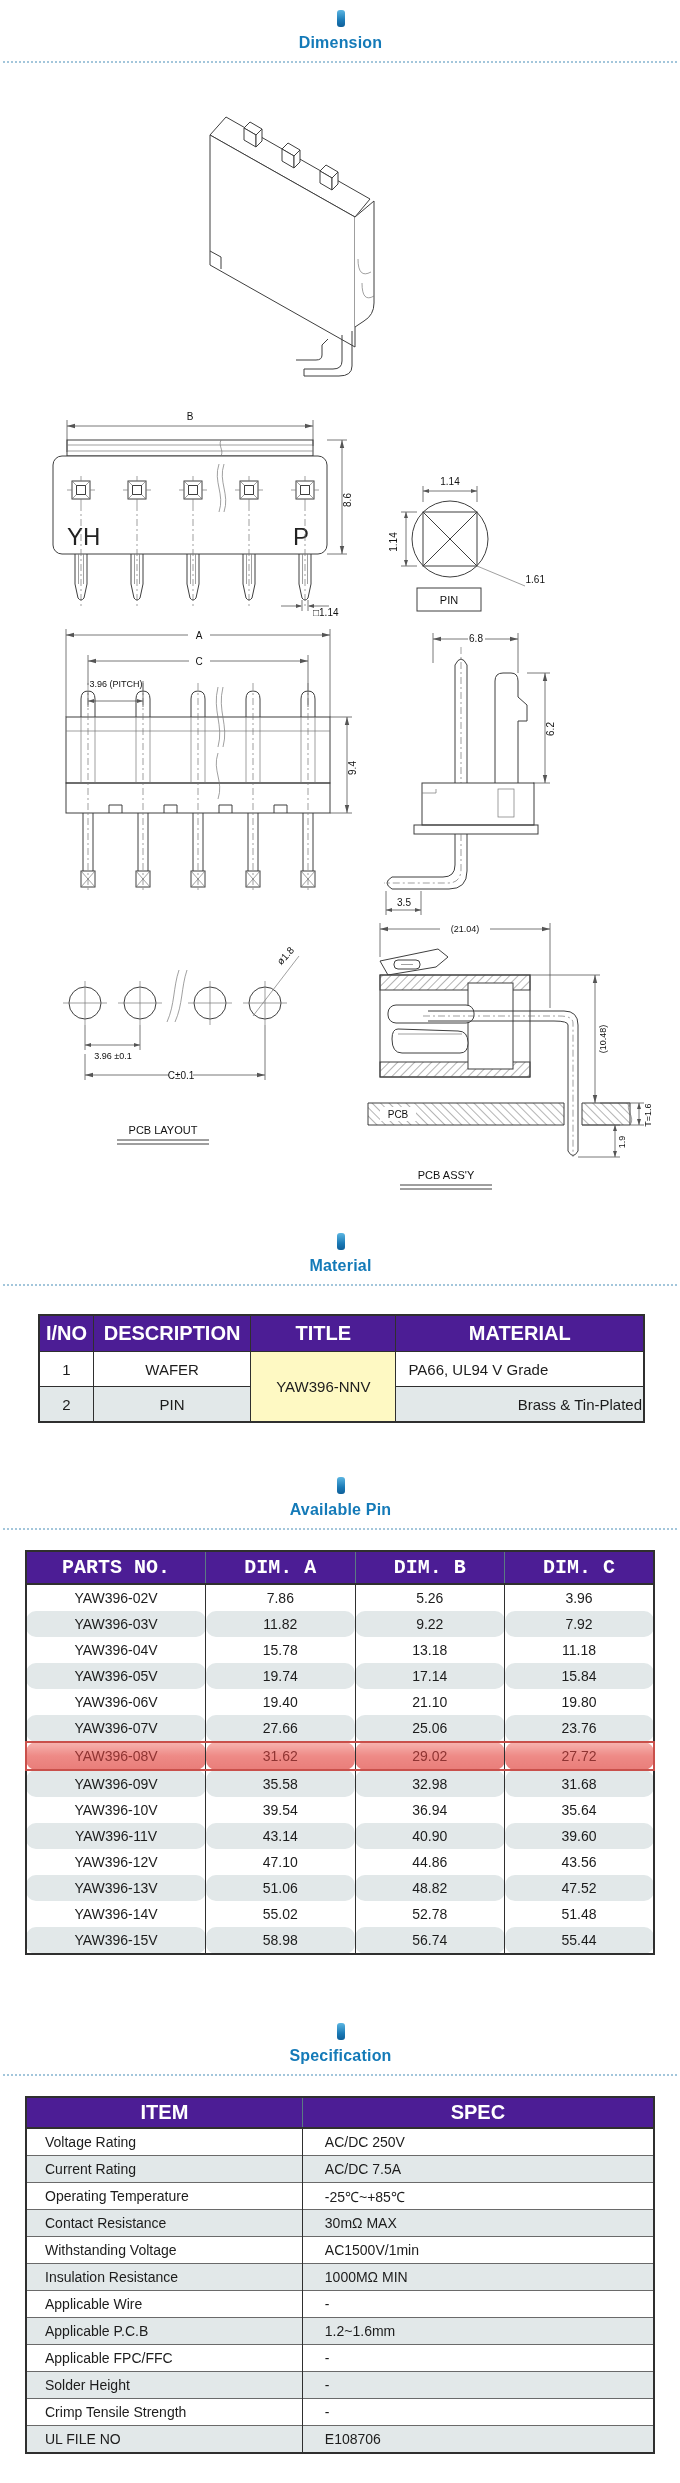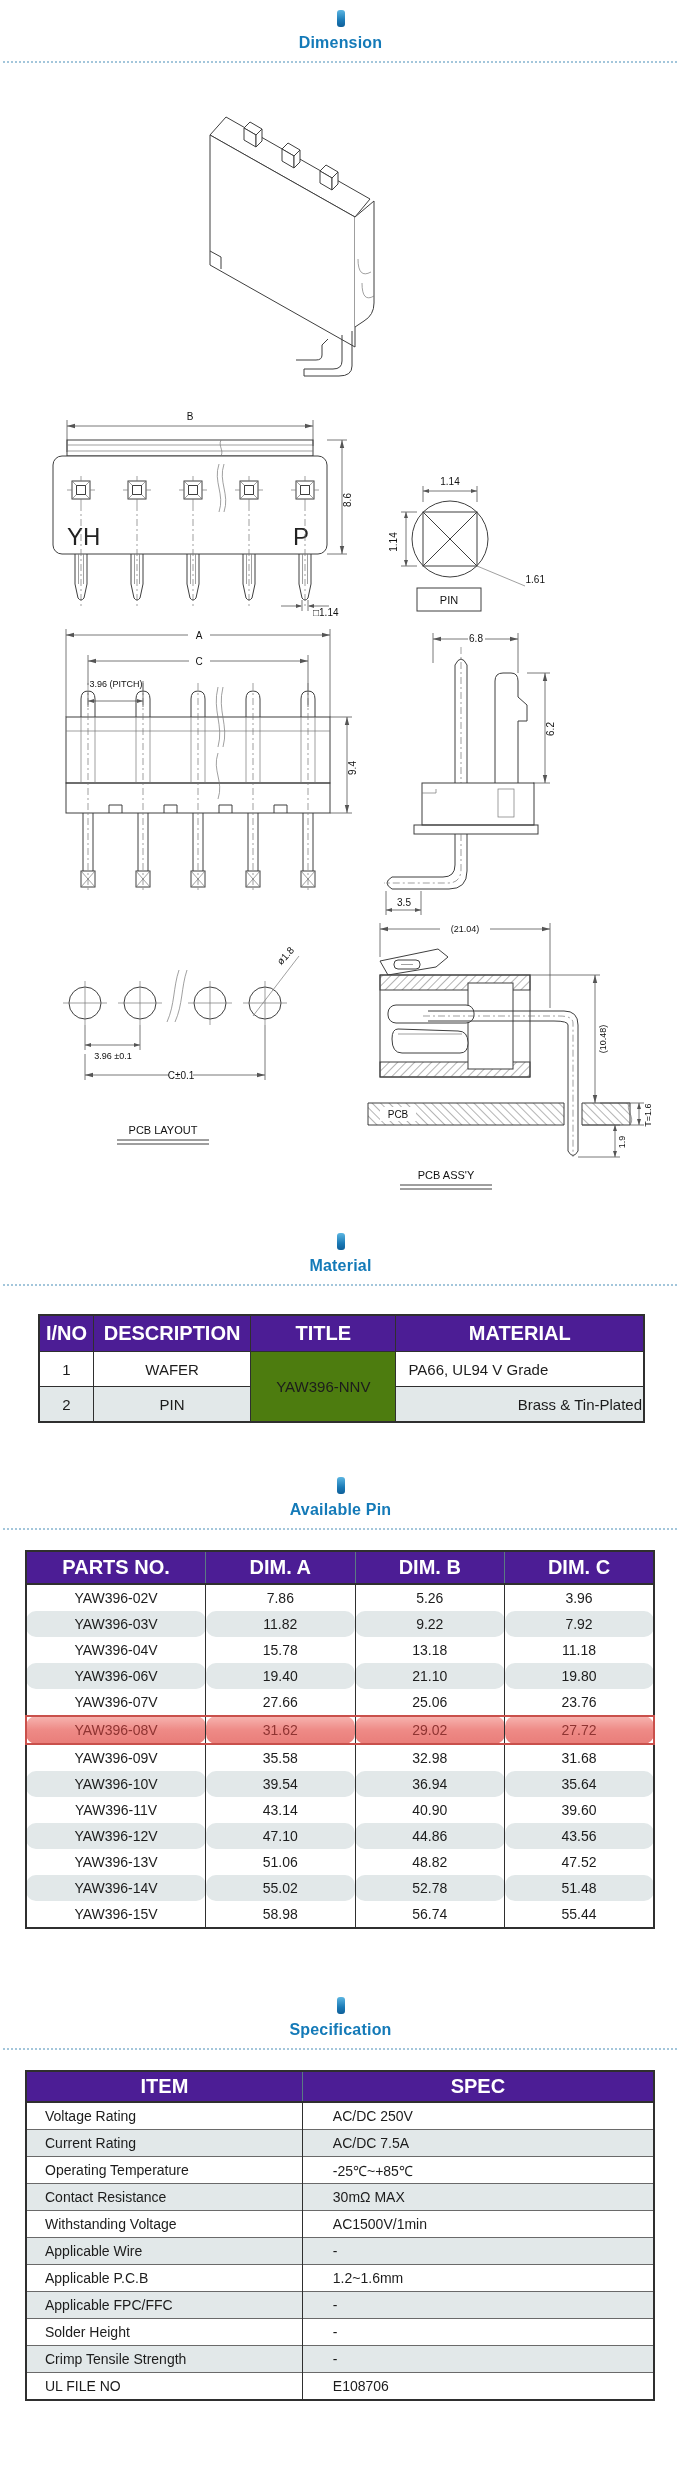--- a/index.html
+++ b/index.html
@@ -35,42 +35,42 @@
   text.dlb-s{font-size:9px;fill:#111;font-family:"Liberation Sans",sans-serif;}
   text.big{font-size:24px;fill:#222;font-family:"Liberation Sans",sans-serif;}
   text.box{font-size:11px;fill:#111;}
   
   table{border-collapse:collapse;font-size:14px;}
   th{background:#4c1d95;color:#ffffff;font-weight:bold;font-size:20px;}
   .mat-table{margin:28px 0 0 38px;width:607px;border:2px solid #2f2f2f;}
   .mat-table th{border:1px solid #2f2f2f;height:33px;}
   .mat-table td{border:1px solid #2f2f2f;height:32px;text-align:center;font-size:15px;background:#fff;}
   .mat-table tr.alt td{background:#e2e8e9;}
-  .mat-table td.title-cell{background:#4d7c0f;font-size:15px;}
+  .mat-table td.title-cell{background:#fef9c3;font-size:15px;}
   .pin-table{margin:20px 0 0 25px;width:630px;border:2px solid #2f2f2f;}
-  .pin-table th{height:29px;border-left:1px solid #5a7a82;}
+  .pin-table th{height:29px;border-left:1px solid #5a7a82;font-family:Liberation Mono, monospace;}
   .pin-table th:first-child{border-left:none;}
   .pin-table thead{border-bottom:2px solid #2f2f2f;}
   .pin-table td{height:24px;text-align:center;border-left:1px solid #2f2f2f;border-radius:10px;}
   .pin-table td:first-child{border-left:none;}
   .pin-table tbody tr:nth-child(even) td{background:#e2e8e9;}
   .pin-table tbody tr.highlight td{
     background:linear-gradient(180deg,#f6b2ae 0%,#ee8a86 50%,#e97e7a 100%);
     color:#8f3432;
     border-top:2px solid #c9504b;border-bottom:2px solid #c9504b;
   }
   .pin-table tbody tr.highlight td:first-child{border-left:2px solid #c9504b;}
   .pin-table tbody tr.highlight td:last-child{border-right:2px solid #c9504b;}
   .spec-table{margin:20px 0 0 25px;width:630px;border:2px solid #2f2f2f;}
   .spec-table th{height:27px;border-left:1px solid #5a7a82;}
   .spec-table th:first-child{border-left:none;}
   .spec-table thead{border-bottom:2px solid #2f2f2f;}
   .spec-table td{height:24px;border-top:1px solid #6a6a6a;}
   .spec-table td.c-item{padding-left:18px;border-right:1px solid #2f2f2f;width:276px;}
-  .spec-table td.c-spec{padding-left:30px;}
+  .spec-table td.c-spec{padding-left:22px;}
   .spec-table tbody tr:nth-child(even) td{background:#e2e8e9;}
   .mt-material{margin-top:24px;}
   .mt-pin{margin-top:50px;}
   .mt-spec{margin-top:64px;}
 </style>
 </head>
 <body>
 
 <div class="page">
 
@@ -407,20 +407,26 @@
         <td>9.22</td>
         <td>7.92</td>
       </tr>
         <tr>
         <td>YAW396-04V</td>
         <td>15.78</td>
         <td>13.18</td>
         <td>11.18</td>
       </tr>
         <tr>
+        <td>YAW396-05V</td>
+        <td>19.74</td>
+        <td>17.14</td>
+        <td>15.84</td>
+      </tr>
+        <tr>
         <td>YAW396-06V</td>
         <td>19.40</td>
         <td>21.10</td>
         <td>19.80</td>
       </tr>
         <tr>
         <td>YAW396-07V</td>
         <td>27.66</td>
         <td>25.06</td>
         <td>23.76</td>
@@ -508,20 +514,24 @@
       </tr>
         <tr>
         <td class="c-item">Contact Resistance</td>
         <td class="c-spec">30mΩ MAX</td>
       </tr>
         <tr>
         <td class="c-item">Withstanding Voltage</td>
         <td class="c-spec">AC1500V/1min</td>
       </tr>
         <tr>
+        <td class="c-item">Insulation Resistance</td>
+        <td class="c-spec">1000MΩ MIN</td>
+      </tr>
+        <tr>
         <td class="c-item">Applicable Wire</td>
         <td class="c-spec">-</td>
       </tr>
         <tr>
         <td class="c-item">Applicable P.C.B</td>
         <td class="c-spec">1.2~1.6mm</td>
       </tr>
         <tr>
         <td class="c-item">Applicable FPC/FFC</td>
         <td class="c-spec">-</td>

